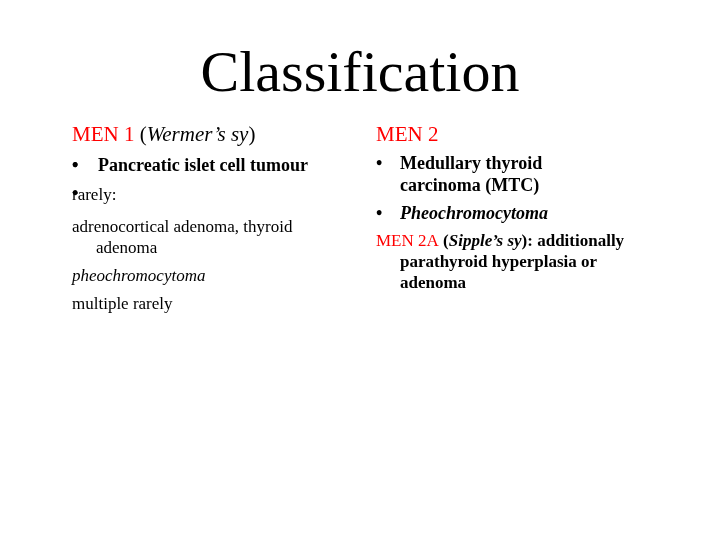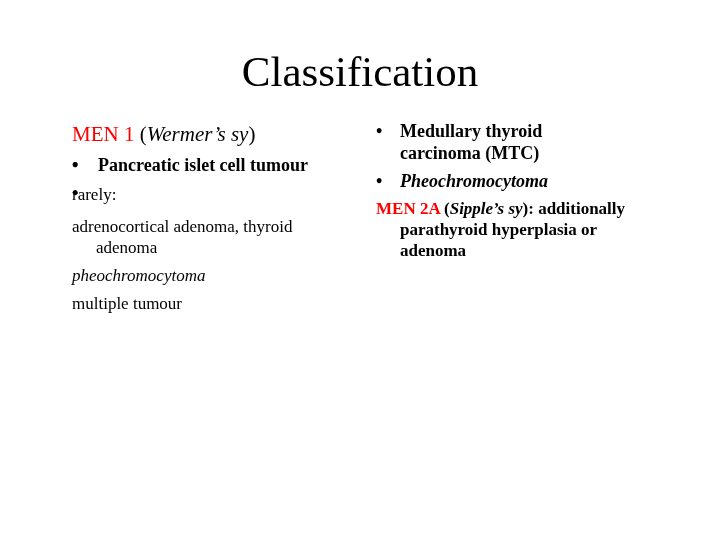--- a/index.html
+++ b/index.html
@@ -14,21 +14,21 @@
       overflow: hidden;
       font-family: "Liberation Serif", "DejaVu Serif", serif;
       color: #000000;
     }
     .title {
       position: absolute;
       left: 0;
       top: 44px;
       width: 720px;
       text-align: center;
-      font-size: 43px;
+      font-size: 58px;
       line-height: 56px;
       font-weight: normal;
     }
     .col {
       position: absolute;
       top: 120px;
     }
     .col-left { left: 72px; width: 300px; }
     .col-right { left: 376px; width: 290px; }
 
@@ -74,21 +74,21 @@
     .rare-block { margin-top: 8px; }
 
     .sub {
       font-size: 17px;
       line-height: 21px;
       margin: 0 0 6px 0;
       padding-left: 24px;
       text-indent: -24px;
       font-weight: bold;
     }
-    .sub .red { font-weight: bold; }
+    .sub .red { font-weight: normal; }
     .sub .paren-i { font-style: italic; }
   </style>
 </head>
 <body>
 
 <div class="title">Classification</div>
 
 <div class="col col-left">
   <div class="heading">
     <span class="red">MEN 1</span><span class="paren"> (</span><i class="paren">Wermer’s sy</i><span class="paren">)</span>
@@ -102,25 +102,28 @@
       <span>Pancreatic islet cell tumour</span>
     </li>
     <li>
       <span class="dot">•</span>
     </li>
   </ul>
   <div class="rare-block">
     <div class="plain">rarely:</div>
     <div class="plain hang" style="width:230px;margin-top:11px;">adrenocortical adenoma, thyroid adenoma</div>
     <div class="plain italic">pheochromocytoma</div>
-    <div class="plain">multiple tumour</div>
+    <div class="plain">multiple rarely</div>
   </div>
 </div>
 
 <div class="col col-right">
+  <div class="heading">
+    <span class="red">MEN 2</span>
+  </div>
   <ul class="bullets">
     <li>
       <span class="dot">•</span>
       <span style="display:inline-block;width:200px;">Medullary thyroid carcinoma (MTC)</span>
     </li>
     <li>
       <span class="dot">•</span>
       <i>Pheochromocytoma</i>
     </li>
   </ul>

